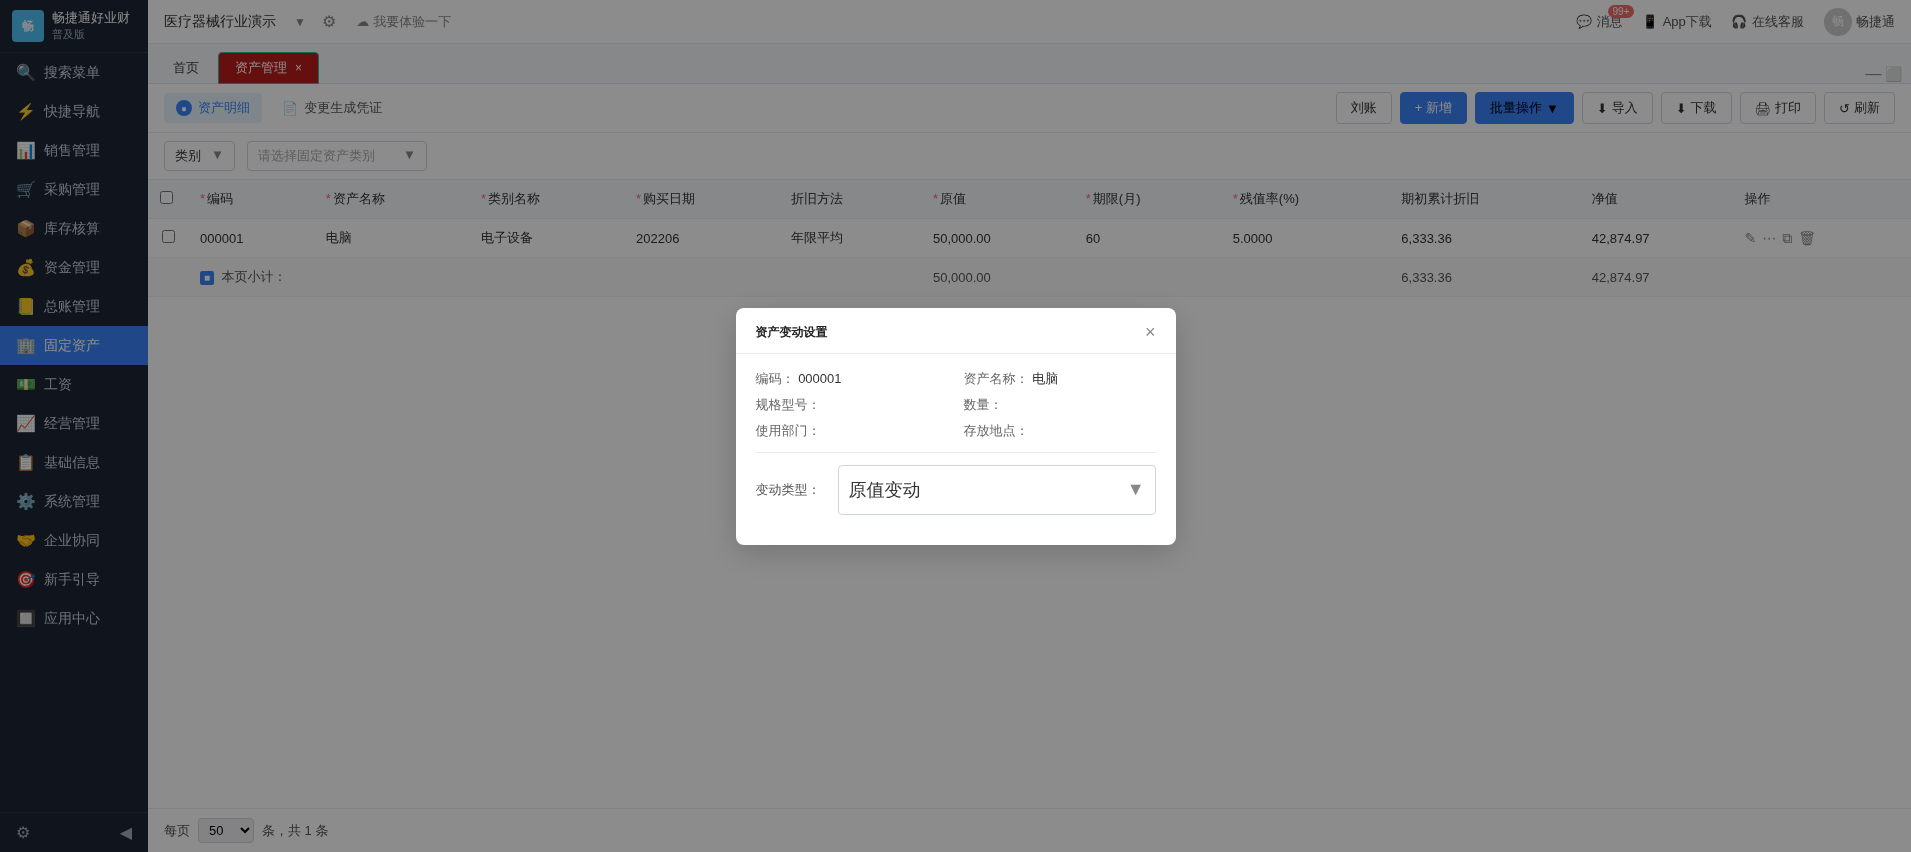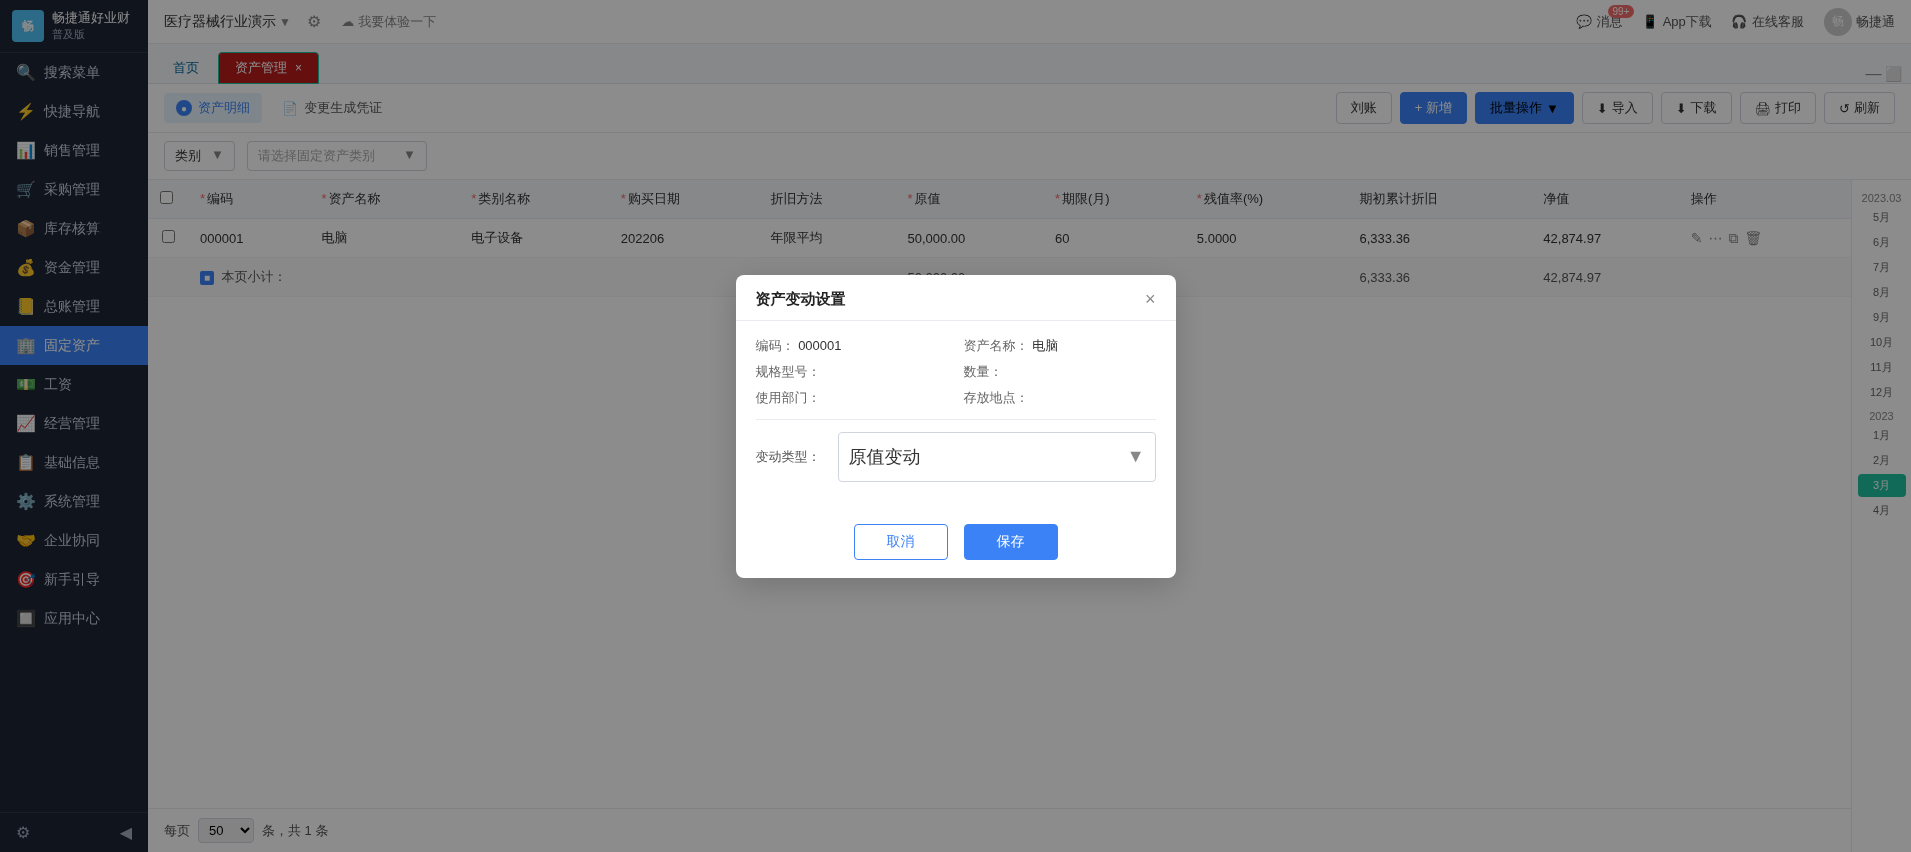--- a/index.html
+++ b/index.html
@@ -60,21 +60,21 @@
     .top-header {
       height: 44px;
       background: #fff;
       display: flex;
       align-items: center;
       padding: 0 16px;
       border-bottom: 1px solid #e8ecf0;
       gap: 12px;
     }
     .header-company {
-      display: flex; align-items: center; gap: 3px;
+      display: flex; align-items: center; gap: 18px;
       font-size: 14px; color: #333; cursor: pointer; text-align: right;
     }
     .header-company-chevron { color: #888; font-size: 12px; }
     .header-settings-icon { color: #888; font-size: 16px; cursor: pointer; margin-left: 4px; }
     .header-experience {
       display: flex; align-items: center; gap: 4px;
       font-size: 13px; color: #888; cursor: pointer; margin-left: 8px;
     }
     .header-right {
       margin-left: auto;
@@ -124,21 +124,21 @@
       background: #b91c1c;
       color: #fff;
       border-color: #20c0a0;
     }
     .tab-close {
       margin-left: 8px; font-size: 12px; color: inherit;
       cursor: pointer;
     }
     .tab-home {
       background: transparent;
-      color: #0369a1;
+      color: #404040;
       border-color: transparent;
     }
 
     
     .toolbar {
       background: #fff;
       padding: 8px 16px;
       display: flex;
       align-items: center;
       gap: 8px;
@@ -306,21 +306,21 @@
       border-radius: 8px;
       width: 440px;
       box-shadow: 0 8px 32px rgba(0,0,0,0.18);
       overflow: hidden;
     }
     .dialog-header {
       display: flex; align-items: center; justify-content: space-between;
       padding: 14px 20px 10px;
       border-bottom: 1px solid #e8ecf0;
     }
-    .dialog-title { font-size: 15px; font-weight: 600; color: #222; }
+    .dialog-title { font-size: 12px; font-weight: 600; color: #222; }
     .dialog-close { font-size: 18px; color: #888; cursor: pointer; }
     .dialog-body { padding: 16px 20px; }
     .dialog-info-grid {
       display: grid;
       grid-template-columns: 1fr 1fr;
       gap: 8px 16px;
       margin-bottom: 12px;
     }
     .dialog-info-item { font-size: 13px; color: #333; }
     .dialog-info-label { color: #666; }
@@ -645,37 +645,20 @@
         <div class="pagination-bar">
           <span>每页</span>
           <select class="page-select">
             <option>50</option>
             <option>100</option>
           </select>
           <span>条，共 1 条</span>
         </div>
       </div>
 
-      <div class="right-date-panel" id="date-panel">
-
-      <div class="date-header">2023.03</div>
-          <div class="date-item">5月</div>
-          <div class="date-item">6月</div>
-          <div class="date-item">7月</div>
-          <div class="date-item">8月</div>
-          <div class="date-item">9月</div>
-          <div class="date-item">10月</div>
-          <div class="date-item">11月</div>
-          <div class="date-item">12月</div>
-          <div class="date-header" style="margin-top: 4px;">2023</div>
-          <div class="date-item">1月</div>
-          <div class="date-item">2月</div>
-          <div class="date-item today">3月</div>
-          <div class="date-item">4月</div>
-        </div>
     </div>
   </div>
 </div>
 
 <div class="overlay">
   <div class="dialog">
     <div class="dialog-header">
       <span class="dialog-title">资产变动设置</span>
       <span class="dialog-close">×</span>
     </div>
@@ -708,22 +691,14 @@
       </div>
       <hr class="dialog-divider">
       <div class="dialog-field-row">
         <span class="dialog-field-label">变动类型：</span>
         <div class="dialog-select-wrap">
           <span>原值变动</span>
           <span class="chevron">▼</span>
         </div>
       </div>
     </div>
-    <div class="dialog-footer">
-      <button class="btn-cancel">
-        <span>取消</span>
-      </button>
-      <button class="btn-save">
-        <span>保存</span>
-      </button>
-    </div>
   </div>
 </div>
 
 </body></html>

